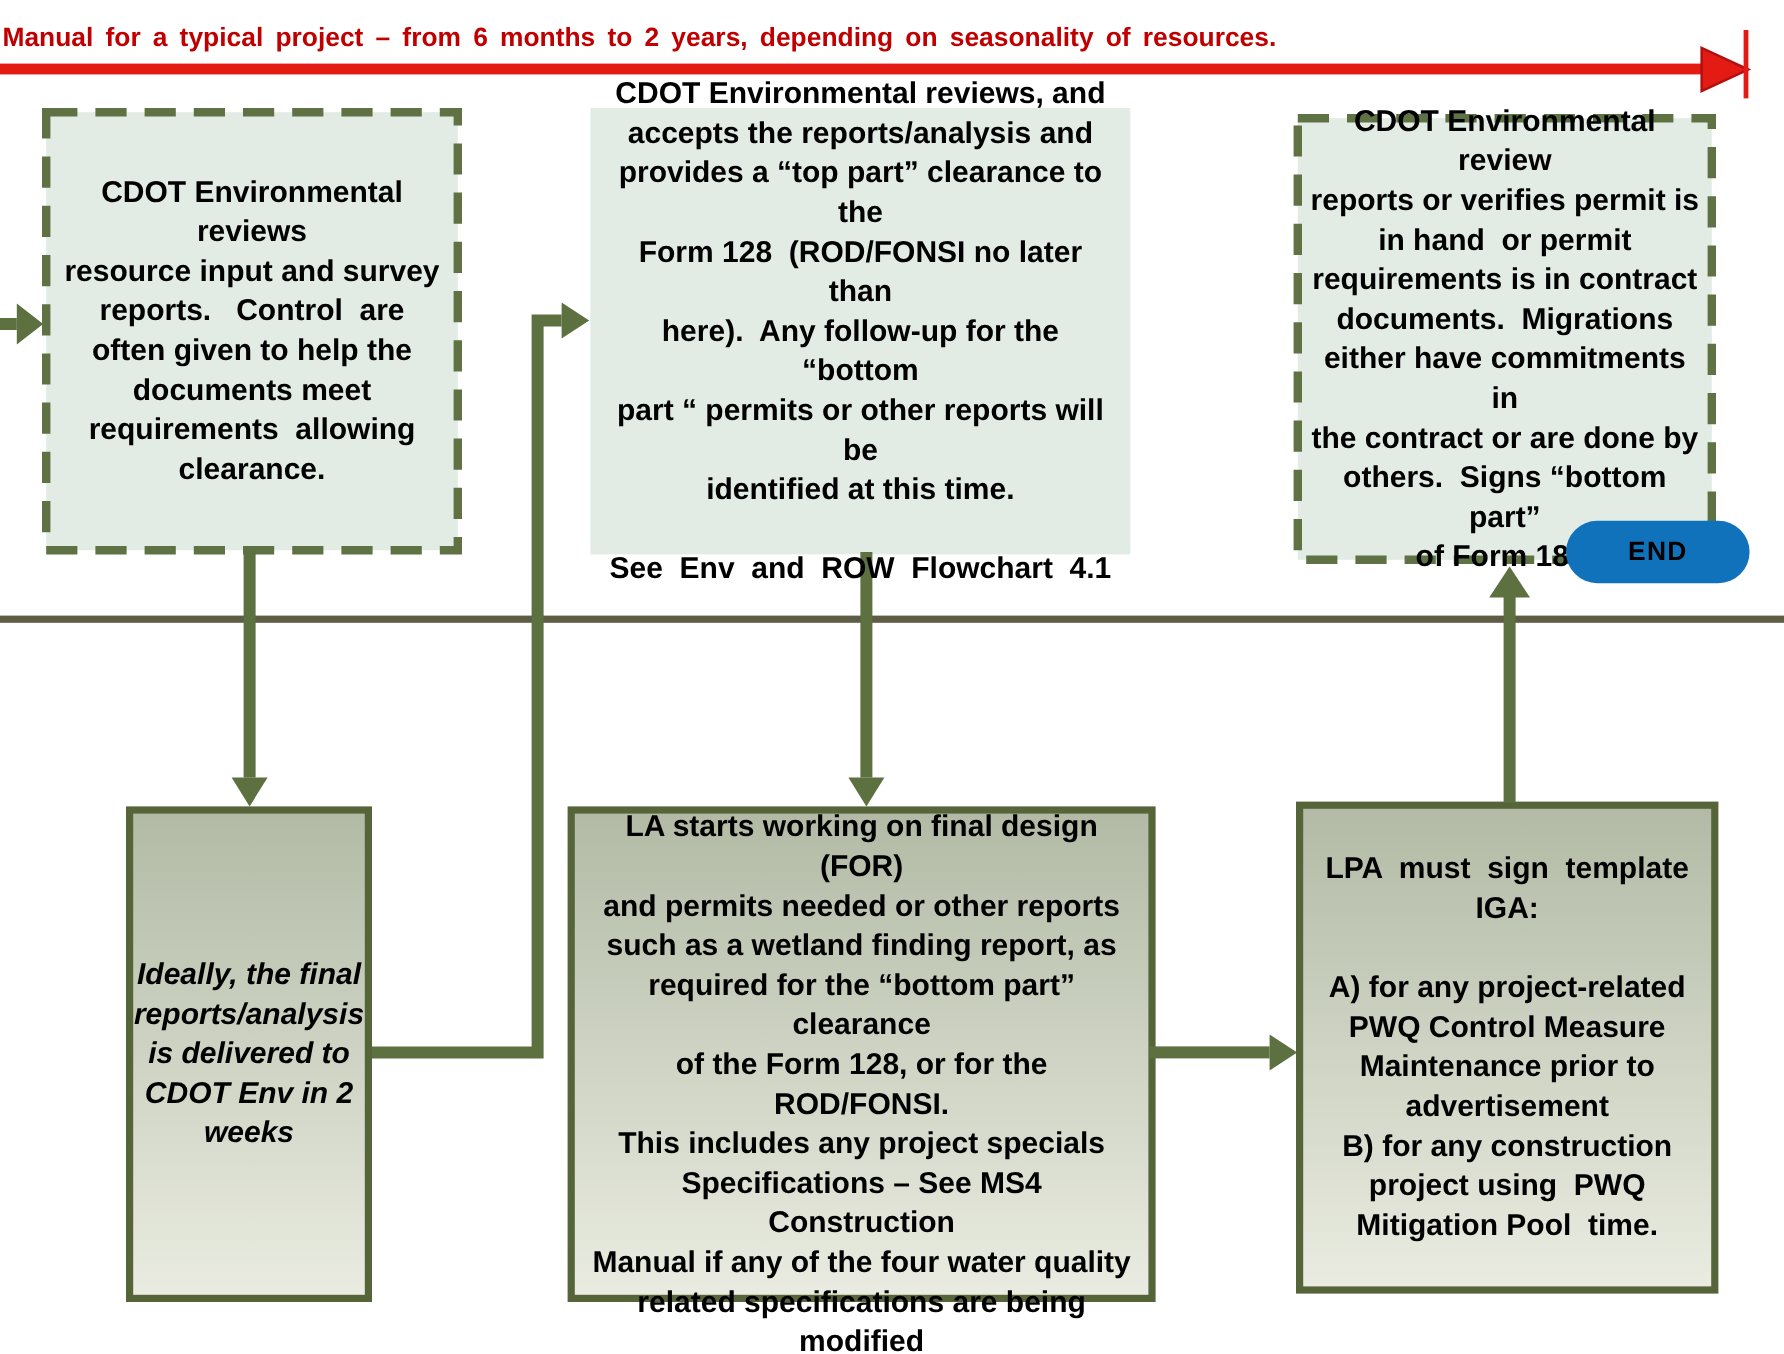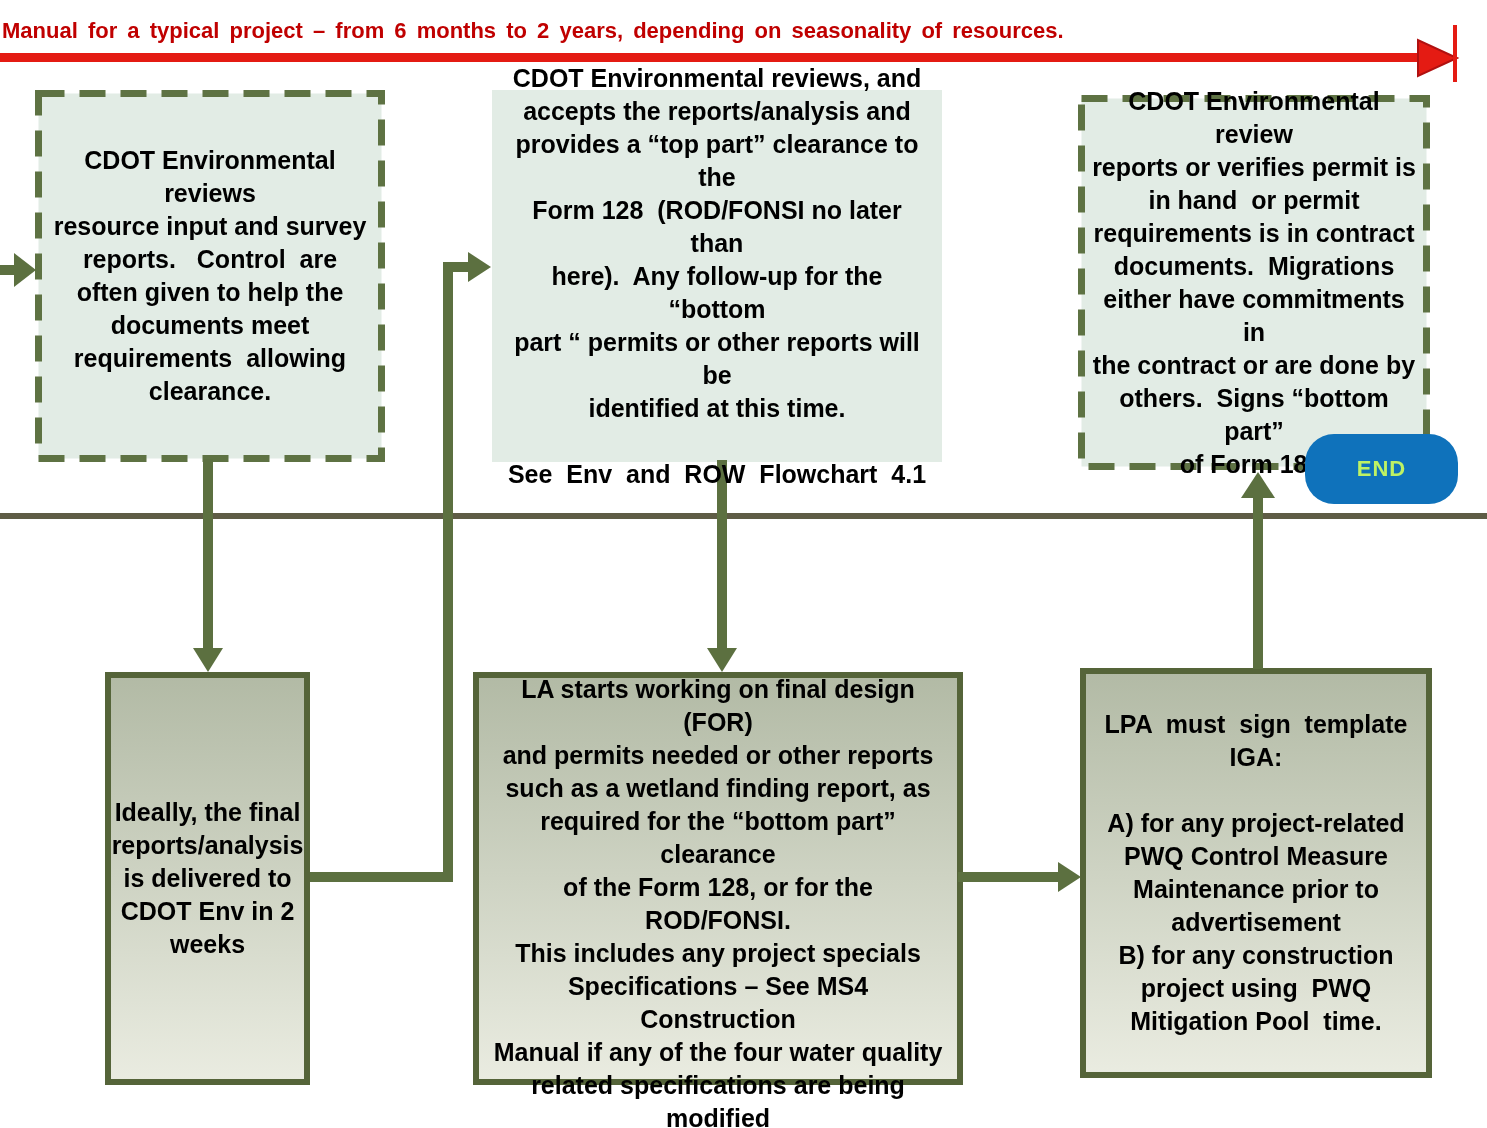--- a/index.html
+++ b/index.html
@@ -19,23 +19,23 @@
   .box-text {
     position:absolute;
     display:flex; align-items:center; justify-content:center;
     text-align:center;
     font-weight:bold; font-size:25px; line-height:33px;
     color:#000; white-space:pre-wrap;
     padding:0 14px; box-sizing:border-box;
   }
   .end-pill {
     position:absolute; left:1305px; top:434px;
-    width:153px; height:70px;
+    width:153px; height:52px;
     background:#0f72bb; border-radius:29px;
-    color:#bef264; font-weight:bold; font-size:22px;
+    color:#000000; font-weight:bold; font-size:22px;
     display:flex; align-items:center; justify-content:center;
     letter-spacing:1px;
   }
 </style>
 </head>
 <body>
 
 <div class="canvas">
 
   <svg class="layer" width="1487" height="1128" viewBox="0 0 1487 1128">
@@ -111,21 +111,21 @@
   <div class="box-text" style="left:1078px; top:95px; width:352px; height:375px;">CDOT Environmental review
 reports or verifies permit is
 in hand  or permit
 requirements is in contract
 documents.  Migrations
 either have commitments in
 the contract or are done by
 others.  Signs “bottom part”
 of Form 185.</div>
 
-  <div class="box-text" style="left:105px; top:672px; width:205px; height:413px;">Ideally, the final
+  <div class="box-text" style="left:105px; top:672px; width:205px; height:413px;font-style:italic;">Ideally, the final
 reports/analysis
 is delivered to
 CDOT Env in 2
 weeks</div>
   <div class="box-text" style="left:473px; top:672px; width:490px; height:497px;">LA starts working on final design (FOR)
 and permits needed or other reports
 such as a wetland finding report, as
 required for the “bottom part” clearance
 of the Form 128, or for the ROD/FONSI.
 This includes any project specials

